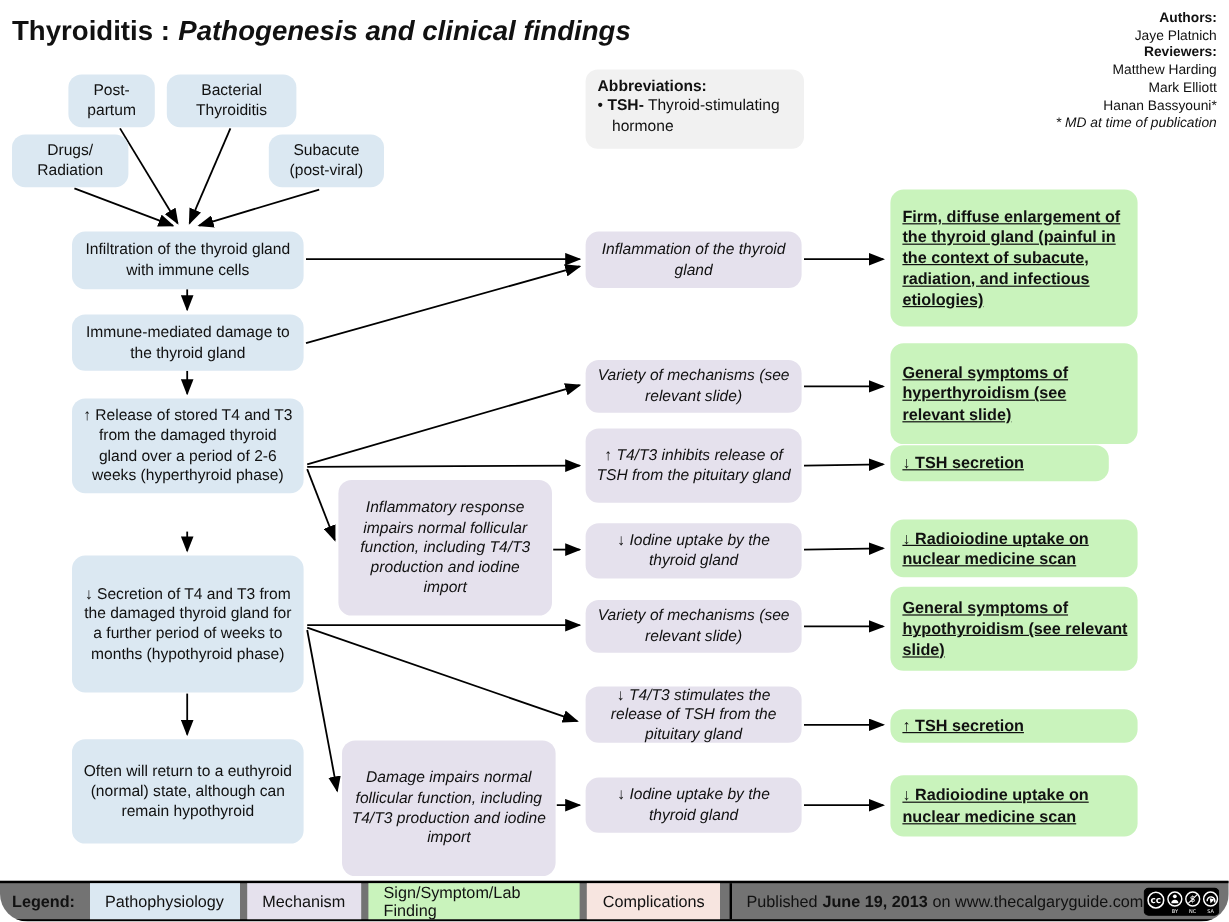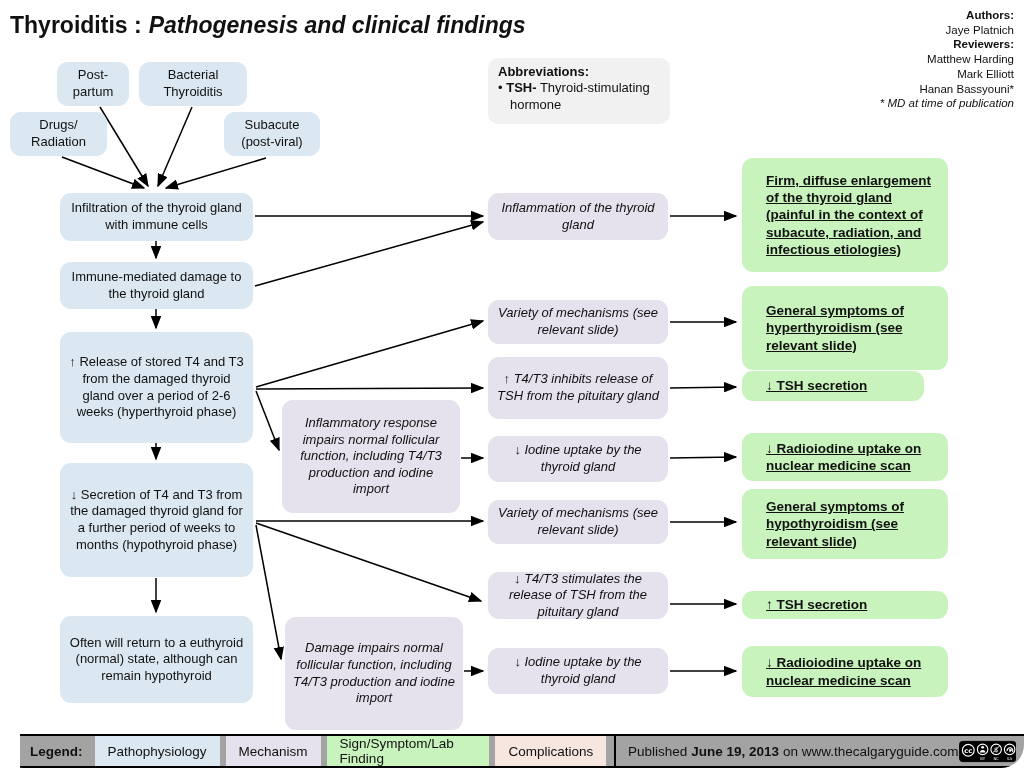--- a/index.html
+++ b/index.html
@@ -20,26 +20,26 @@
   }
   .abbrev .item { padding-left:12px; text-indent:-12px; }
   .node {
     position:absolute; box-sizing:border-box; border-radius:11px;
     display:flex; align-items:center; justify-content:center;
     text-align:center; font-size:13px; line-height:1.28; padding:4px 7px;
   }
   .mech { font-style:italic; }
   .find {
     font-weight:bold; text-decoration:underline; font-size:13.5px;
-    justify-content:flex-start; text-align:left; padding-left:24px; padding-right:8px;
+    justify-content:flex-start; text-align:left; padding-left:10px; padding-right:8px;
   }
   .footer {
     position:absolute; left:0; right:0; bottom:0; height:30px; box-sizing:content-box;
-    border-top:2px solid #000; border-bottom:2px solid #000; background:#a3a3a3;
-    display:flex; align-items:stretch; font-size:13.5px;margin-left:20px;
+    border-top:2px solid #000; border-bottom:2px solid #000; background:#737373;
+    display:flex; align-items:stretch; font-size:13.5px;
   }
   .legend-label { display:flex; align-items:center; padding:0 12px 0 10px; font-weight:bold; }
   .chip { display:flex; align-items:center; padding:0 13px; margin-right:6px; }
   .vdivider { width:2px; background:#000; margin-left:2px; }
   .published { display:flex; align-items:center; margin-left:12px; gap:4px; white-space:nowrap; }
   .cc-badge { margin-left:auto; margin-right:8px; align-self:center; }
 </style>
 </head>
 <body>
 
@@ -99,21 +99,21 @@
     <div class="item"><span>•</span> <span class="bold">TSH-</span> <span>Thyroid-stimulating hormone</span></div>
   </div>
 
   <div class="node" style="left: 139px; top: 62px; width: 108px; height: 44px; background-color: rgb(219, 232, 242);">Bacterial Thyroiditis</div>
   <div class="node" style="left: 57px; top: 62px; width: 72px; height: 44px; background-color: rgb(219, 232, 242);">Post-partum</div>
   <div class="node" style="left: 10px; top: 112px; width: 97px; height: 44px; background-color: rgb(219, 232, 242);">Drugs/ Radiation</div>
   <div class="node" style="left: 224px; top: 112px; width: 96px; height: 44px; background-color: rgb(219, 232, 242);">Subacute (post-viral)</div>
 
   <div class="node" style="left: 60px; top: 193px; width: 193px; height: 48px; background-color: rgb(219, 232, 242);">Infiltration of the thyroid gland with immune cells</div>
   <div class="node" style="left: 60px; top: 262px; width: 193px; height: 47px; background-color: rgb(219, 232, 242);">Immune-mediated damage to the thyroid gland</div>
-  <div class="node" style="left: 60px; top: 332px; width: 193px; height: 111px; background-color: rgb(219, 232, 242);">↑ Release of stored T4 and T3 from the damaged thyroid gland over a period of 2-6 weeks (hyperthyroid phase)</div>
+  <div class="node" style="left: 60px; top: 332px; width: 193px; height: 79px; background-color: rgb(219, 232, 242);">↑ Release of stored T4 and T3 from the damaged thyroid gland over a period of 2-6 weeks (hyperthyroid phase)</div>
   <div class="node" style="left: 60px; top: 463px; width: 193px; height: 114px; background-color: rgb(219, 232, 242);">↓ Secretion of T4 and T3 from the damaged thyroid gland for a further period of weeks to months (hypothyroid phase)</div>
   <div class="node" style="left: 60px; top: 616px; width: 193px; height: 87px; background-color: rgb(219, 232, 242);">Often will return to a euthyroid (normal) state, although can remain hypothyroid</div>
 
   <div class="node mech" style="left: 488px; top: 193px; width: 180px; height: 47px; background-color: rgb(229, 225, 237);">Inflammation of the thyroid gland</div>
   <div class="node mech" style="left: 488px; top: 300px; width: 180px; height: 44px; background-color: rgb(229, 225, 237);">Variety of mechanisms (see relevant slide)</div>
   <div class="node mech" style="left: 488px; top: 357px; width: 180px; height: 62px; background-color: rgb(229, 225, 237);">↑ T4/T3 inhibits release of TSH from the pituitary gland</div>
   <div class="node mech" style="left: 282px; top: 400px; width: 178px; height: 113px; background-color: rgb(229, 225, 237);">Inflammatory response impairs normal follicular function, including T4/T3 production and iodine import</div>
   <div class="node mech" style="left: 488px; top: 436px; width: 180px; height: 46px; background-color: rgb(229, 225, 237);">↓ Iodine uptake by the thyroid gland</div>
   <div class="node mech" style="left: 488px; top: 500px; width: 180px; height: 44px; background-color: rgb(229, 225, 237);">Variety of mechanisms (see relevant slide)</div>
   <div class="node mech" style="left: 488px; top: 572px; width: 180px; height: 47px; background-color: rgb(229, 225, 237);">↓ T4/T3 stimulates the release of TSH from the pituitary gland</div>

